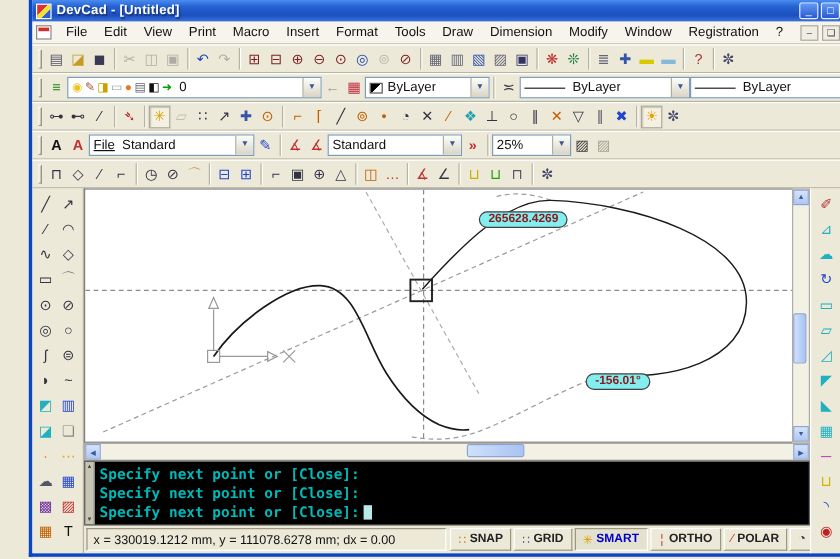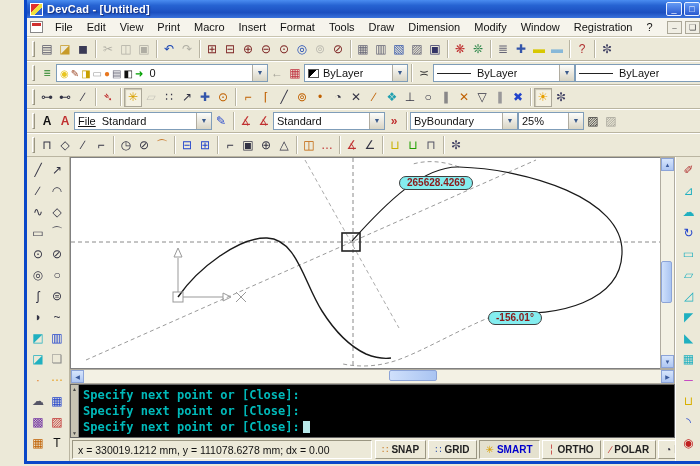--- a/index.html
+++ b/index.html
@@ -262,24 +262,20 @@
     <span class="tbtn" style="color:#2244CC">✎</span>
     <span class="tsep"></span>
     <span class="tbtn" style="color:#C03030">∡</span>
     <span class="tbtn" style="color:#C03030">∡</span>
     <span class="combo" style="width:112px">
       <span class="cval">Standard</span>
       <span class="carrow">▼</span>
     </span>
     <span class="tbtn" style="color:#C03030;font-weight:bold">»</span>
     <span class="tsep"></span>
-    <span class="combo" style="width:108px">
-      <span class="cval">ByBoundary</span>
-      <span class="carrow">▼</span>
-    </span>
     <span class="combo" style="width:66px">
       <span class="cval">25%</span>
       <span class="carrow">▼</span>
     </span>
     <span class="tbtn">▨</span>
     <span class="tbtn dis">▨</span>
   </div>
 
   <div class="tbrow">
     <span class="grip"></span>

